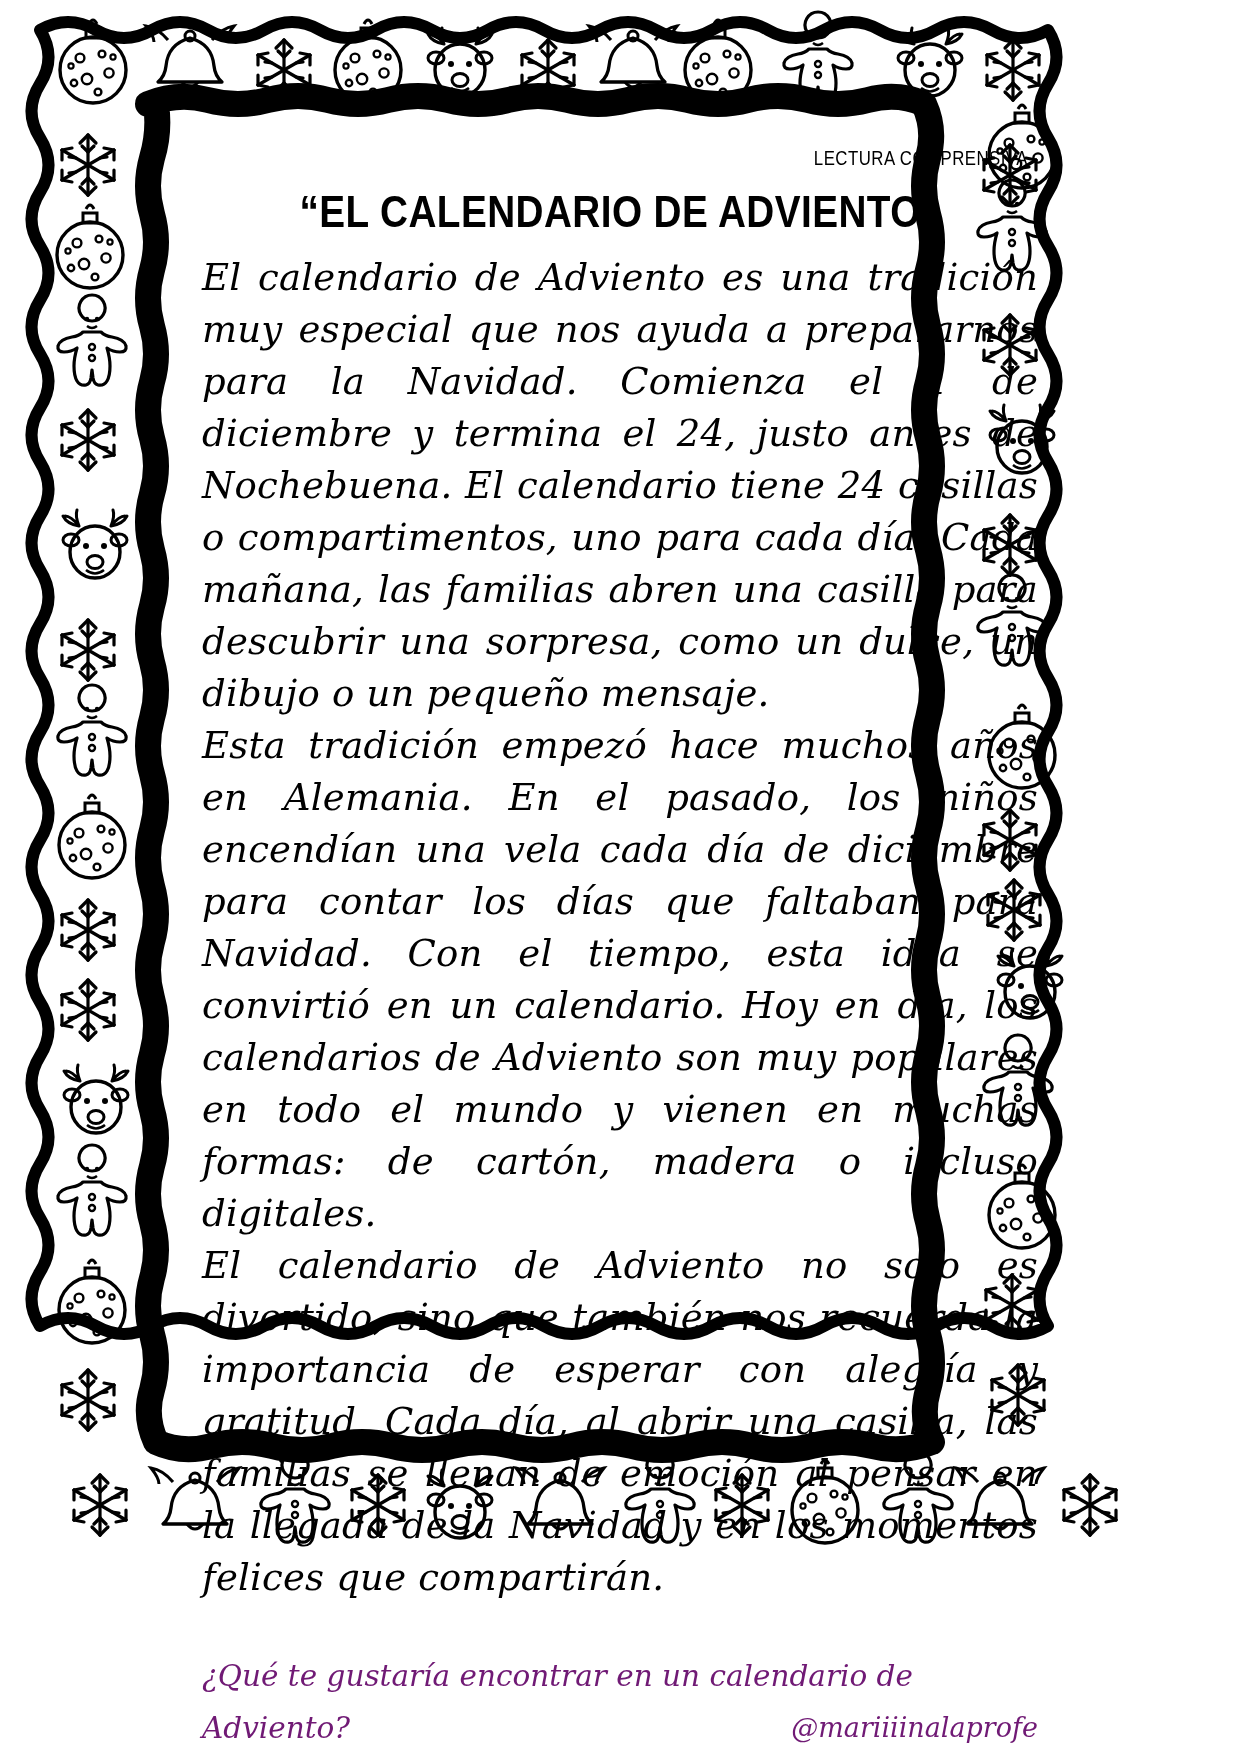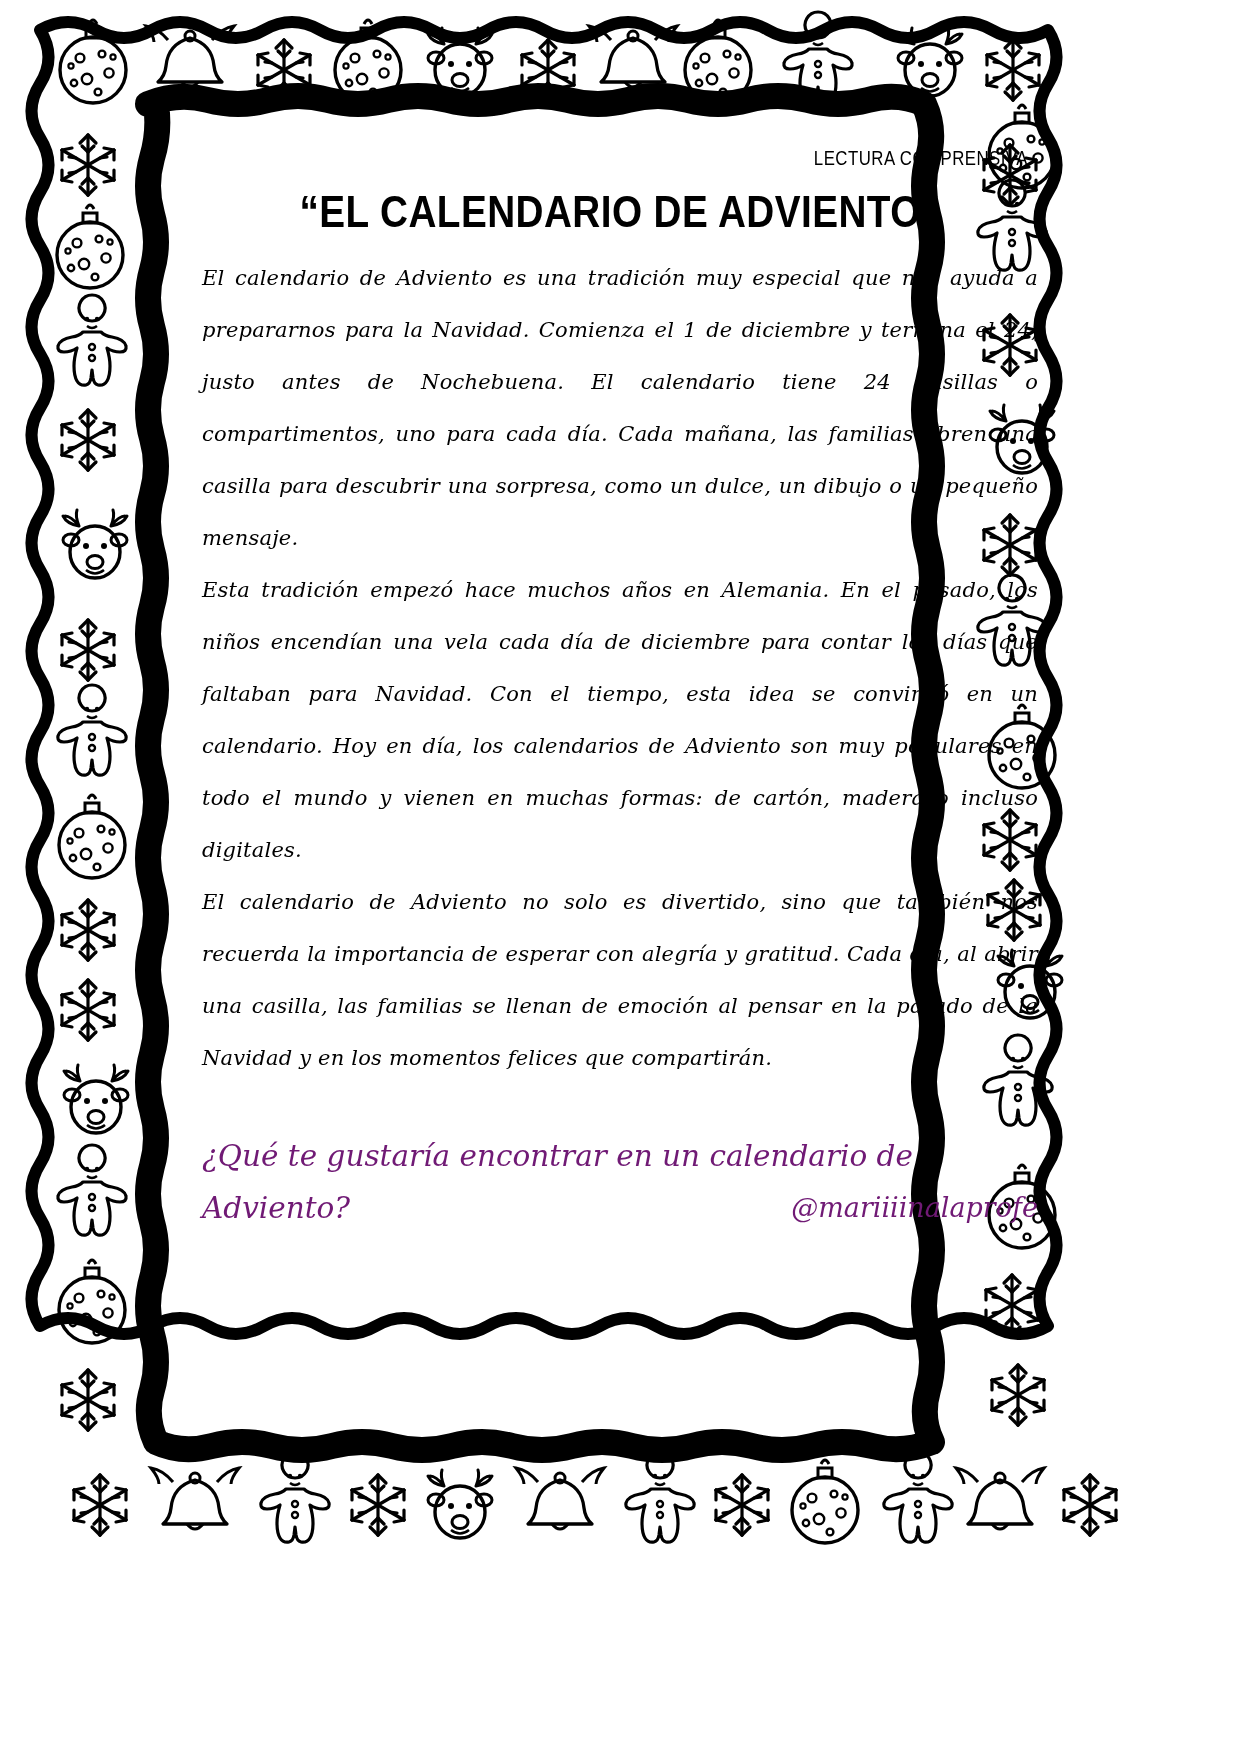--- a/index.html
+++ b/index.html
@@ -67,21 +67,21 @@
     color: #000;
     margin: 16px 0 4px 0;
     transform: scaleX(0.86);
     white-space: nowrap;
   }
 
   .body-text {
     margin-top: 14px;
     font-family: "DejaVu Serif", serif;
     font-style: italic;
-    font-size: 21px;
+    font-size: 37px;
     line-height: 52px;
     color: #000;
     letter-spacing: 0.2px;
   }
 
   .para {
     margin: 0;
     text-align: justify;
     text-justify: inter-word;
   }
@@ -339,21 +339,21 @@
 
   <div class="sheet">
 
     <div class="kicker">LECTURA COMPRENSIVA</div>
 
     <h1 class="title">“EL CALENDARIO DE ADVIENTO”</h1>
 
     <div class="body-text">
       <p class="para">El calendario de Adviento es una tradición muy especial que nos ayuda a prepararnos para la Navidad. Comienza el 1 de diciembre y termina el 24, justo antes de Nochebuena. El calendario tiene 24 casillas o compartimentos, uno para cada día. Cada mañana, las familias abren una casilla para descubrir una sorpresa, como un dulce, un dibujo o un pequeño mensaje.</p>
       <p class="para">Esta tradición empezó hace muchos años en Alemania. En el pasado, los niños encendían una vela cada día de diciembre para contar los días que faltaban para Navidad. Con el tiempo, esta idea se convirtió en un calendario. Hoy en día, los calendarios de Adviento son muy populares en todo el mundo y vienen en muchas formas: de cartón, madera o incluso digitales.</p>
-      <p class="para">El calendario de Adviento no solo es divertido, sino que también nos recuerda la importancia de esperar con alegría y gratitud. Cada día, al abrir una casilla, las familias se llenan de emoción al pensar en la pasado de la Navidad y en los momentos felices que compartirán.</p>
+      <p class="para">El calendario de Adviento no solo es divertido, sino que también nos recuerda la importancia de esperar con alegría y gratitud. Cada día, al abrir una casilla, las familias se llenan de emoción al pensar en la llegada de la Navidad y en los momentos felices que compartirán.</p>
     </div>
 
     <div class="question-block">
       <p class="question">¿Qué te gustaría encontrar en un calendario de</p>
       <div class="sig-row">
         <span class="sig-left">Adviento?</span>
         <span class="sig-right">@mariiiinalaprofe</span>
       </div>
     </div>
 

